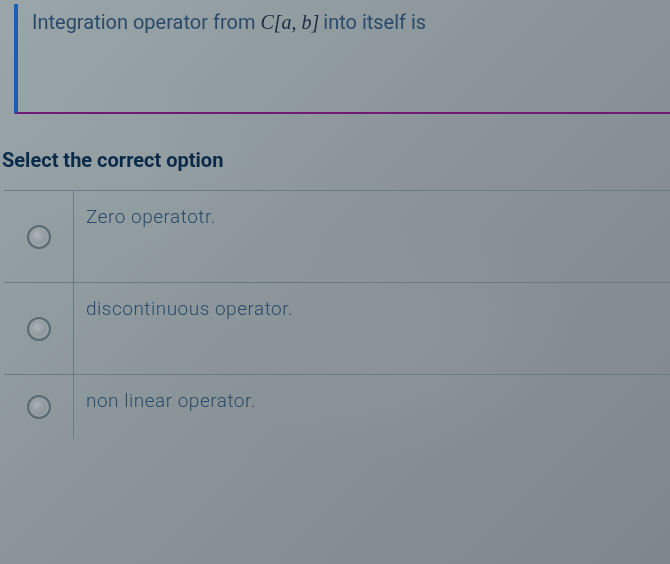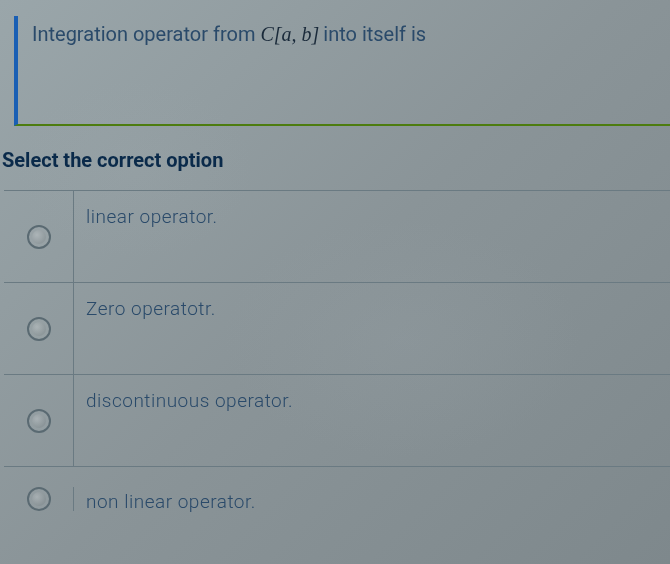--- a/index.html
+++ b/index.html
@@ -13,25 +13,25 @@
   body::before {
     content: "";
     position: absolute; inset: 0;
     background:
       radial-gradient(ellipse 300px 200px at 60% 60%, rgba(150,160,165,0.25), transparent 60%),
       radial-gradient(ellipse 200px 150px at 20% 30%, rgba(160,170,175,0.15), transparent 60%);
     pointer-events: none;
   }
   .question-box {
     position: absolute;
-    left: 14px; top: 16px;
+    left: 14px; top: 4px;
     right: 0;
     height: 110px;
     border-left: 4px solid #1a5fb4;
-    border-bottom: 2px solid #4d7c0f;
+    border-bottom: 2px solid #701a75;
     padding: 6px 14px 10px 14px;
     background: transparent;
   }
   .question-text {
     color: #2a4a6a;
     font-size: 20px;
     font-weight: 400;
     display: inline;
   }
   .math {
@@ -51,21 +51,21 @@
     left: 4px; top: 190px;
     right: 0;
     border-top: 1px solid #6a7a82;
   }
   .option-row {
     display: flex;
     align-items: stretch;
     border-bottom: 1px solid #6a7a82;
     min-height: 92px;
   }
-  .option-row:last-child { min-height: 64px; border-bottom: none; align-items: center; }
+  .option-row:last-child { min-height: 64px; border-bottom: none; }
   .radio-cell {
     width: 70px;
     display: flex;
     align-items: center;
     justify-content: center;
     border-right: 1px solid #6a7a82;
   }
   .radio {
     width: 24px; height: 24px;
     border: 2px solid #5a6a72;
@@ -98,26 +98,20 @@
   <span class="question-text"> into itself is</span>
 </div>
 
 <div class="prompt">Select the correct option</div>
 
 <div class="options">
   <div class="option-row">
     <div class="radio-cell">
       <div class="radio"></div>
     </div>
-    <div class="label-cell">linear operator.</div>
-  </div>
-  <div class="option-row">
-    <div class="radio-cell">
-      <div class="radio"></div>
-    </div>
     <div class="label-cell">Zero operatotr.</div>
   </div>
   <div class="option-row">
     <div class="radio-cell">
       <div class="radio"></div>
     </div>
     <div class="label-cell">discontinuous operator.</div>
   </div>
   <div class="option-row">
     <div class="radio-cell">

